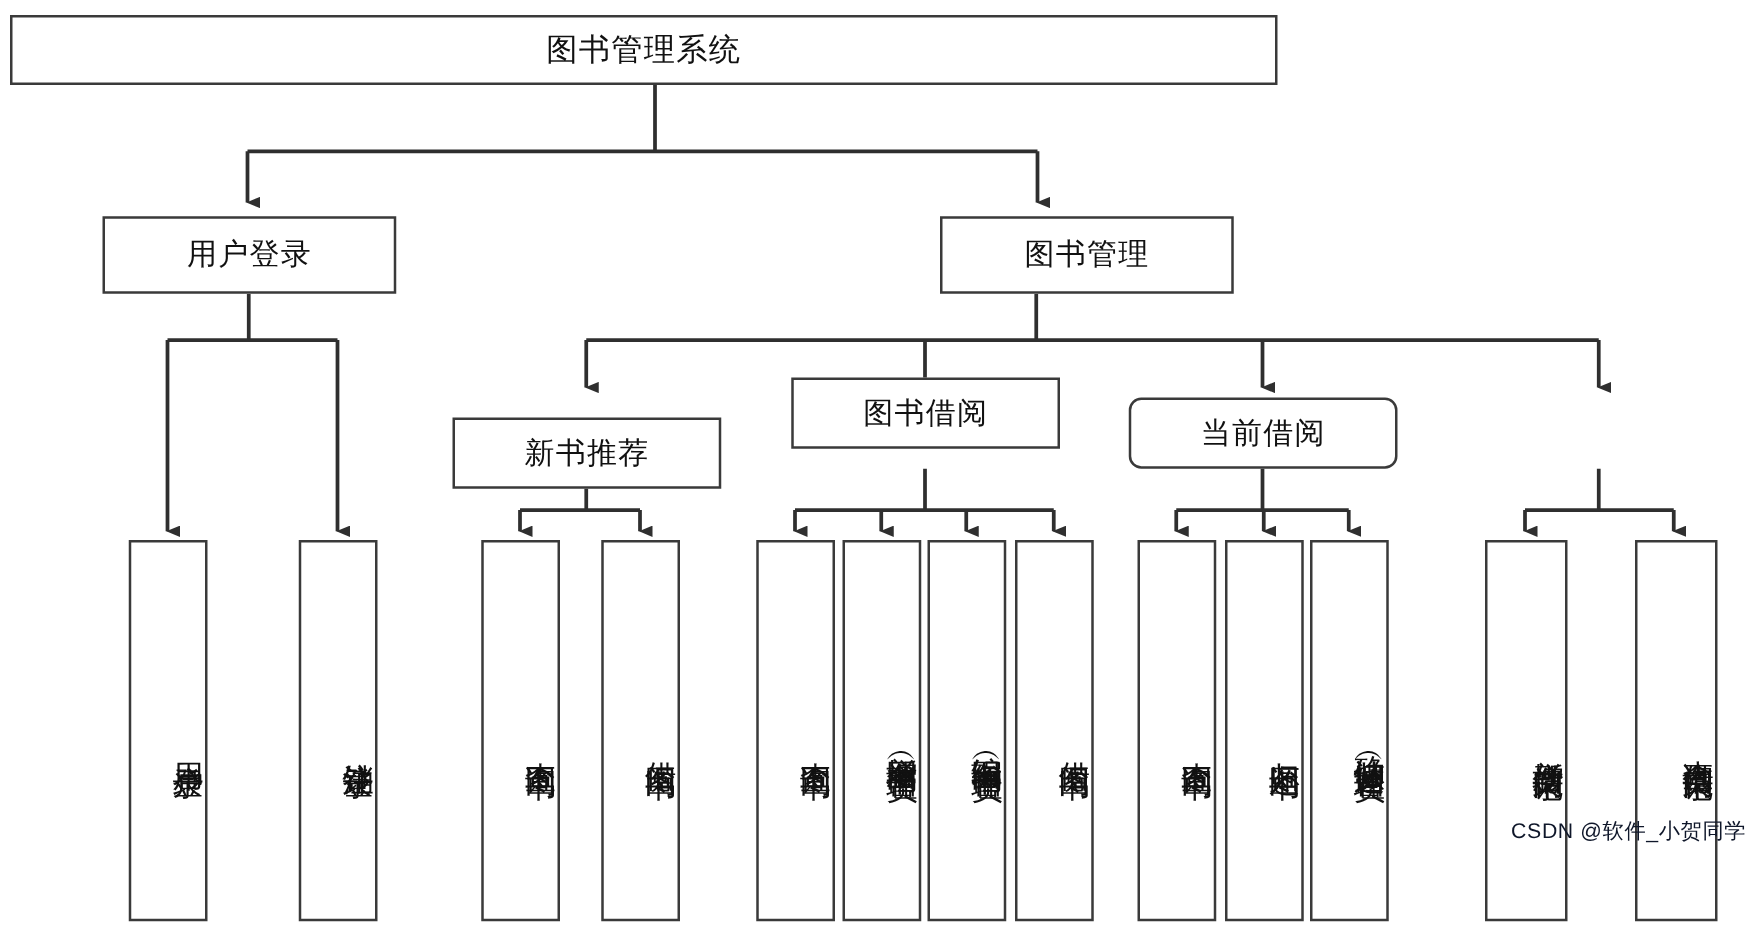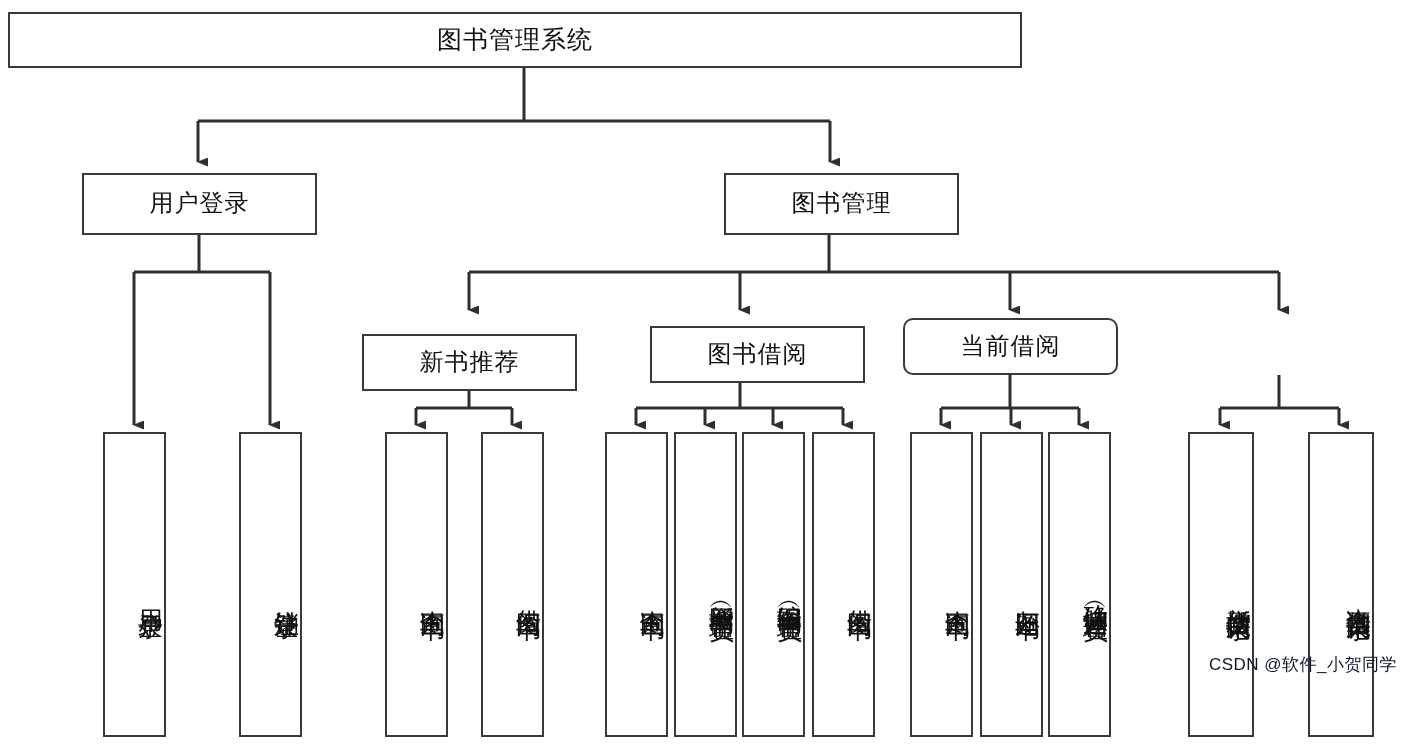--- a/index.html
+++ b/index.html
@@ -116,28 +116,28 @@
     </g>
   </svg>
 
   <div class="node h" id="root-node" style="left:8px;top:12px;width:1014px;height:56px;">
     <span>图书管理系统</span>
   </div>
 
   <div class="node h" style="left:82px;top:173px;width:235px;height:62px;">
     <span>用户登录</span>
   </div>
-  <div class="node h" style="left:724px;top:173px;width:235px;height:62px;text-align:right;">
+  <div class="node h" style="left:752px;top:173px;width:235px;height:62px;text-align:right;">
     <span>图书管理</span>
   </div>
 
   <div class="node h" style="left:362px;top:334px;width:215px;height:57px;">
     <span>新书推荐</span>
   </div>
-  <div class="node h" style="left:633px;top:326px;width:215px;height:57px;margin-left:17px;">
+  <div class="node h" style="left:633px;top:302px;width:215px;height:57px;">
     <span>图书借阅</span>
   </div>
   <div class="node h" style="left:903px;top:318px;width:215px;height:57px;border-radius:10px;">
     <span>当前借阅</span>
   </div>
 
   <div class="node v" style="left:103px;top:432px;width:63px;height:305px;">
     <span class="vlabel">用户登录</span>
   </div>
   <div class="node v" style="left:239px;top:432px;width:63px;height:305px;">

